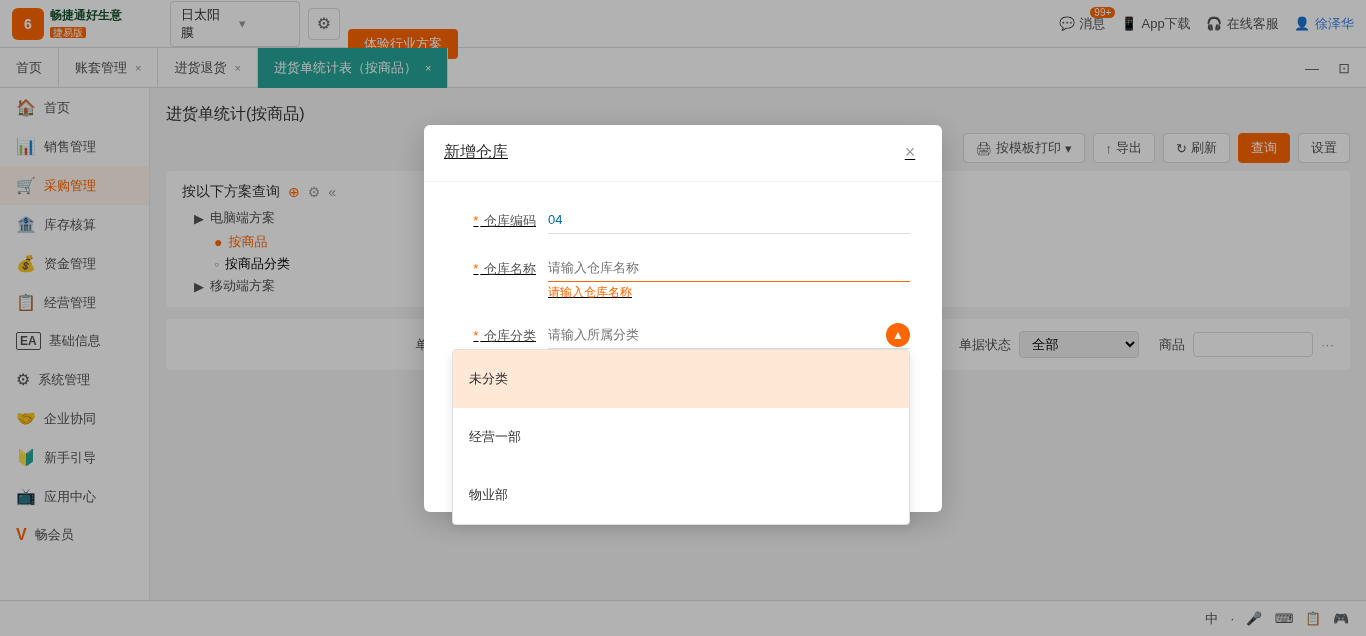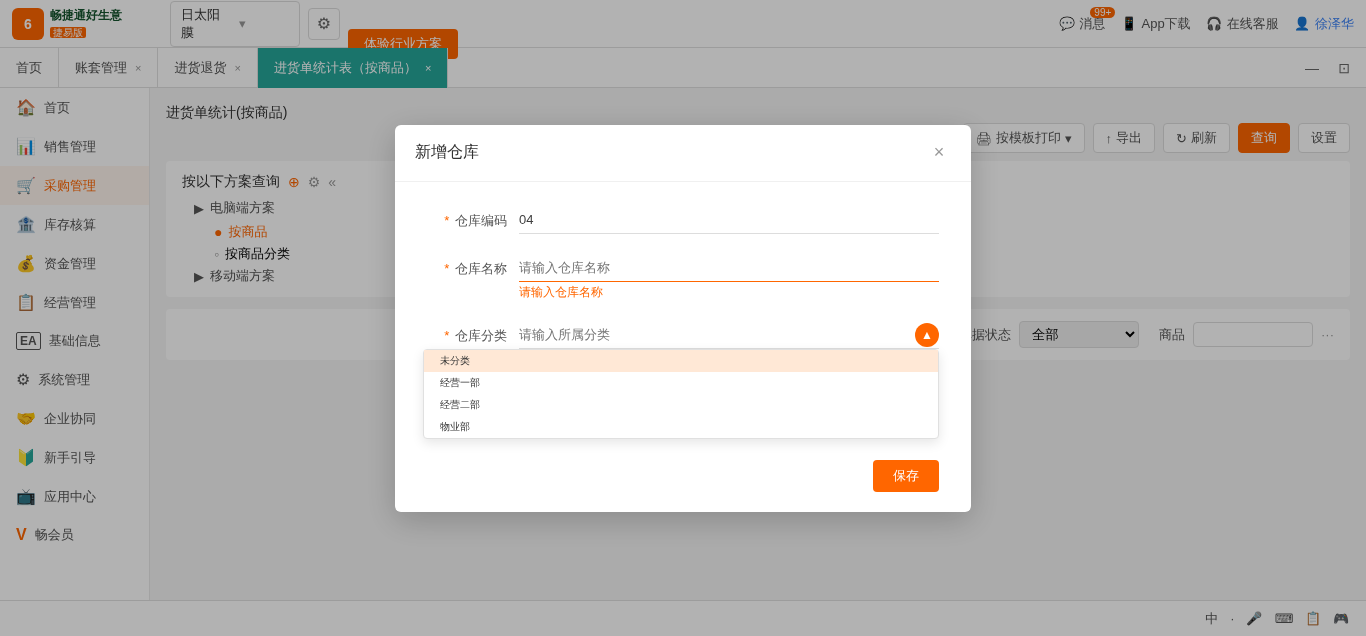--- a/index.html
+++ b/index.html
@@ -125,21 +125,21 @@
     .sidebar-item .icon { font-size: 16px; }
 
     
     .content-area {
       flex: 1;
       background: #f5f5f5;
       padding: 16px;
       overflow: auto;
       position: relative;
     }
-    .page-title { font-size: 14px; color: #333; font-weight: normal; margin-bottom: 1px; }
+    .page-title { font-size: 16px; color: #333; font-weight: normal; margin-bottom: 8px; }
 
     
     .page-toolbar {
       display: flex; align-items: center; justify-content: flex-end;
       gap: 8px; margin-bottom: 8px;
     }
     .toolbar-btn {
       display: flex; align-items: center; gap: 4px;
       border: 1px solid #ddd; border-radius: 4px; padding: 5px 12px;
       background: #fff; cursor: pointer; color: #555; font-size: 13px;
@@ -163,25 +163,26 @@
       position: fixed; top: 0; left: 0; right: 0; bottom: 0;
       background: rgba(0,0,0,0.3);
       z-index: 100;
       display: flex; align-items: center; justify-content: center;
     }
 
     
     .modal {
       background: #fff;
       border-radius: 6px;
-      width: 576px;
+      width: 518px;
       box-shadow: 0 8px 32px rgba(0,0,0,0.2);
       position: relative;
       padding: 0;
       overflow: visible;
+      text-decoration: underline;
     }
     .modal-header {
       padding: 16px 20px;
       border-bottom: 1px solid #f0f0f0;
       display: flex; align-items: center; justify-content: space-between;
     }
     .modal-title { font-size: 16px; color: #333; font-weight: 500; }
     .modal-close {
       font-size: 18px; color: #999; cursor: pointer;
       width: 24px; height: 24px; display: flex; align-items: center; justify-content: center;
@@ -192,21 +193,21 @@
       margin-bottom: 20px; gap: 12px;
     }
     .form-label {
       width: 80px; text-align: right; color: #555;
       font-size: 13px; padding-top: 6px; flex-shrink: 0;
     }
     .form-label .required { color: #f60; margin-right: 2px; }
     .form-field { flex: 1; position: relative; }
     .form-input {
       width: 100%; border: none; border-bottom: 1px solid #ddd;
-      padding: 6px 0; font-size: 13px; color: #404040; outline: none;
+      padding: 6px 0; font-size: 13px; color: #0369a1; outline: none;
       background: transparent;
     }
     .form-input.error-border { border-bottom-color: #f60; }
     .error-msg { color: #f60; font-size: 12px; margin-top: 2px; }
     .dropdown-wrapper { position: relative; }
     .dropdown-input {
       width: 100%; border: none; border-bottom: 1px solid #ddd;
       padding: 6px 30px 6px 0; font-size: 13px; color: #999; outline: none;
       background: transparent; cursor: pointer;
     }
@@ -216,21 +217,21 @@
       display: flex; align-items: center; justify-content: center;
       color: #fff; font-size: 12px; cursor: pointer;
     }
     .dropdown-list {
       position: absolute; top: 100%; left: -96px; right: 0;
       background: #fff; border: 1px solid #e0e0e0;
       border-radius: 4px; box-shadow: 0 4px 12px rgba(0,0,0,0.1);
       z-index: 200; min-width: 280px;
     }
     .dropdown-item {
-      padding: 4px 16px; cursor: pointer; color: #333; font-size: 10px;
+      padding: 20px 16px; cursor: pointer; color: #333; font-size: 13px;
     }
     .dropdown-item.highlighted { background: #ffe8d6; }
 
     .modal-footer {
       padding: 12px 32px 20px;
       display: flex; justify-content: flex-end; gap: 12px;
     }
     .btn-save {
       padding: 7px 20px; border: none; border-radius: 4px;
       background: #f60; color: #fff; cursor: pointer; font-size: 13px;
@@ -487,21 +488,20 @@
           <span>仓库分类</span>
         </div>
         <div class="form-field dropdown-wrapper">
           <input class="dropdown-input" type="text" placeholder="请输入所属分类" style="">
           <div class="dropdown-arrow">
             <span>▲</span>
           </div>
           <div class="dropdown-list">
             <div class="dropdown-item highlighted">未分类</div>
             <div class="dropdown-item">经营一部</div>
-            <div class="dropdown-item">经营二部</div>
             <div class="dropdown-item">物业部</div>
           </div>
         </div>
       </div>
 
       <div class="form-row">
         <div class="form-label">备注</div>
         <div class="form-field">
           <textarea class="form-textarea" style=""></textarea>
         </div>

